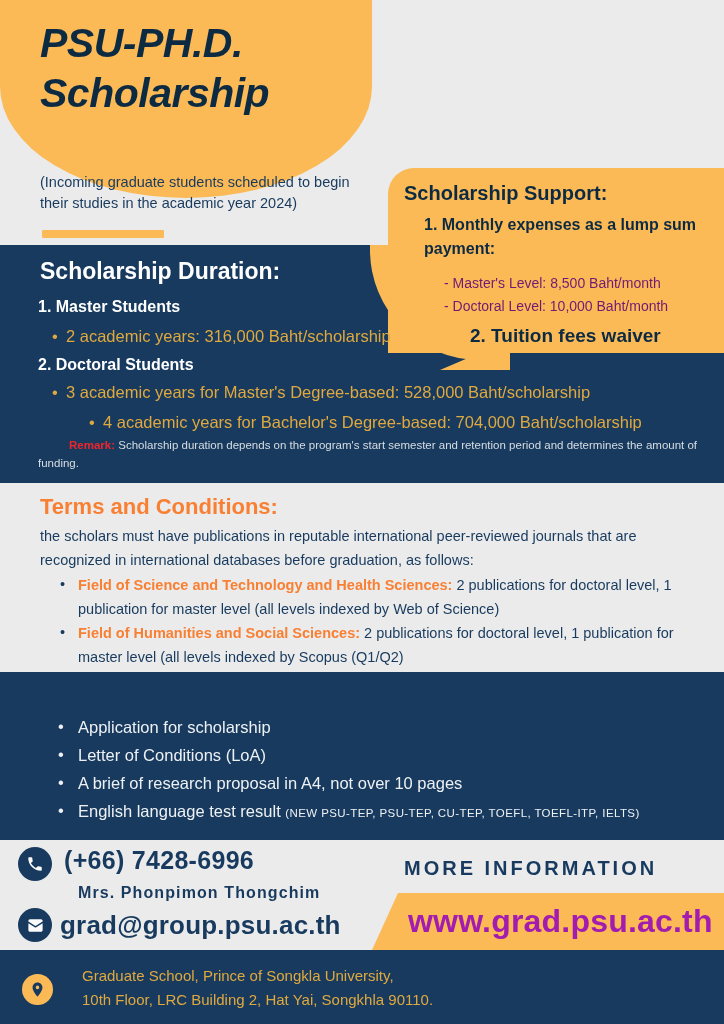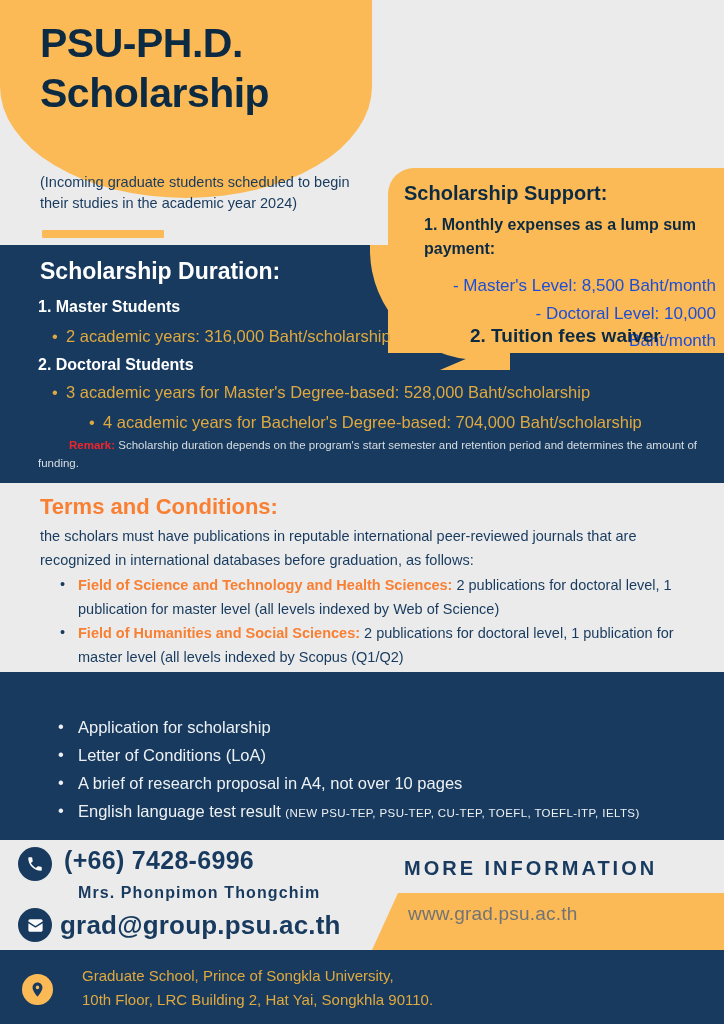--- a/index.html
+++ b/index.html
@@ -17,21 +17,21 @@
     width:372px; height:258px;
     background:#fbba56;
     border-radius:0 0 200px 200px / 0 0 120px 120px;
     border-top-left-radius:0;
     border-top-right-radius:60px;
   }
   .header-title{
     position:absolute; left:0; top:18px; width:300px;
     padding:0 22px 0 40px;
     font-size:41px; font-weight:bold; line-height:1.22;
-    color:#0d2a43; letter-spacing:-0.5px;
+    color:#0d2a43; letter-spacing:-0.5px;font-style:italic;
   }
   .subtitle{
     position:absolute; left:40px; top:172px; width:330px;
     font-size:14.5px; line-height:1.45; color:#173a5e;
   }
   .accent-bar{
     position:absolute; left:42px; top:230px;
     width:122px; height:8px; background:#fbba56; border-radius:1px;
   }
 
@@ -45,21 +45,21 @@
   .support-title{
     position:absolute; left:404px; top:182px;
     font-size:20px; font-weight:bold; color:#0d2a43;
   }
   .support-item1{
     position:absolute; left:424px; top:213px; width:288px;
     font-size:16px; font-weight:bold; color:#0d2a43; line-height:1.5;
   }
   .support-sub{
     position:absolute; left:444px; top:272px; width:272px;
-    font-size:17px; color:#1d4ed8; line-height:1.62;text-align:right;
+    font-size:14px; color:#701a75; line-height:1.62;
   }
   .support-item2{
     position:absolute; left:470px; top:325px;
     font-size:19px; font-weight:bold; color:#0d2a43;
   }
 
   
   .duration-band{
     position:absolute; left:0; top:245px; width:724px; height:238px;
     background:#173a5e;
@@ -163,21 +163,21 @@
     position:absolute; left:404px; top:845px;
     font-size:20px; font-weight:bold; color:#173a5e; letter-spacing:3px;margin-top:12px;
   }
   .url-banner{
     position:absolute; left:372px; top:893px; width:352px; height:57px;
     background:#fbba56;
     clip-path:polygon(26px 0, 100% 0, 100% 100%, 0 100%);
   }
   .url-text{
     position:absolute; left:408px; top:903px;
-    font-size:19px; font-weight:normal; color:#737373; letter-spacing:0.2px;
+    font-size:32px; font-weight:bold; color:#a21caf; letter-spacing:0.2px;
   }
 
   
   .footer{
     position:absolute; left:0; top:950px; width:724px; height:74px;
     background:#173a5e;
   }
   .pin-circle{
     position:absolute; left:22px; top:974px;
     width:31px; height:31px; border-radius:50%;

